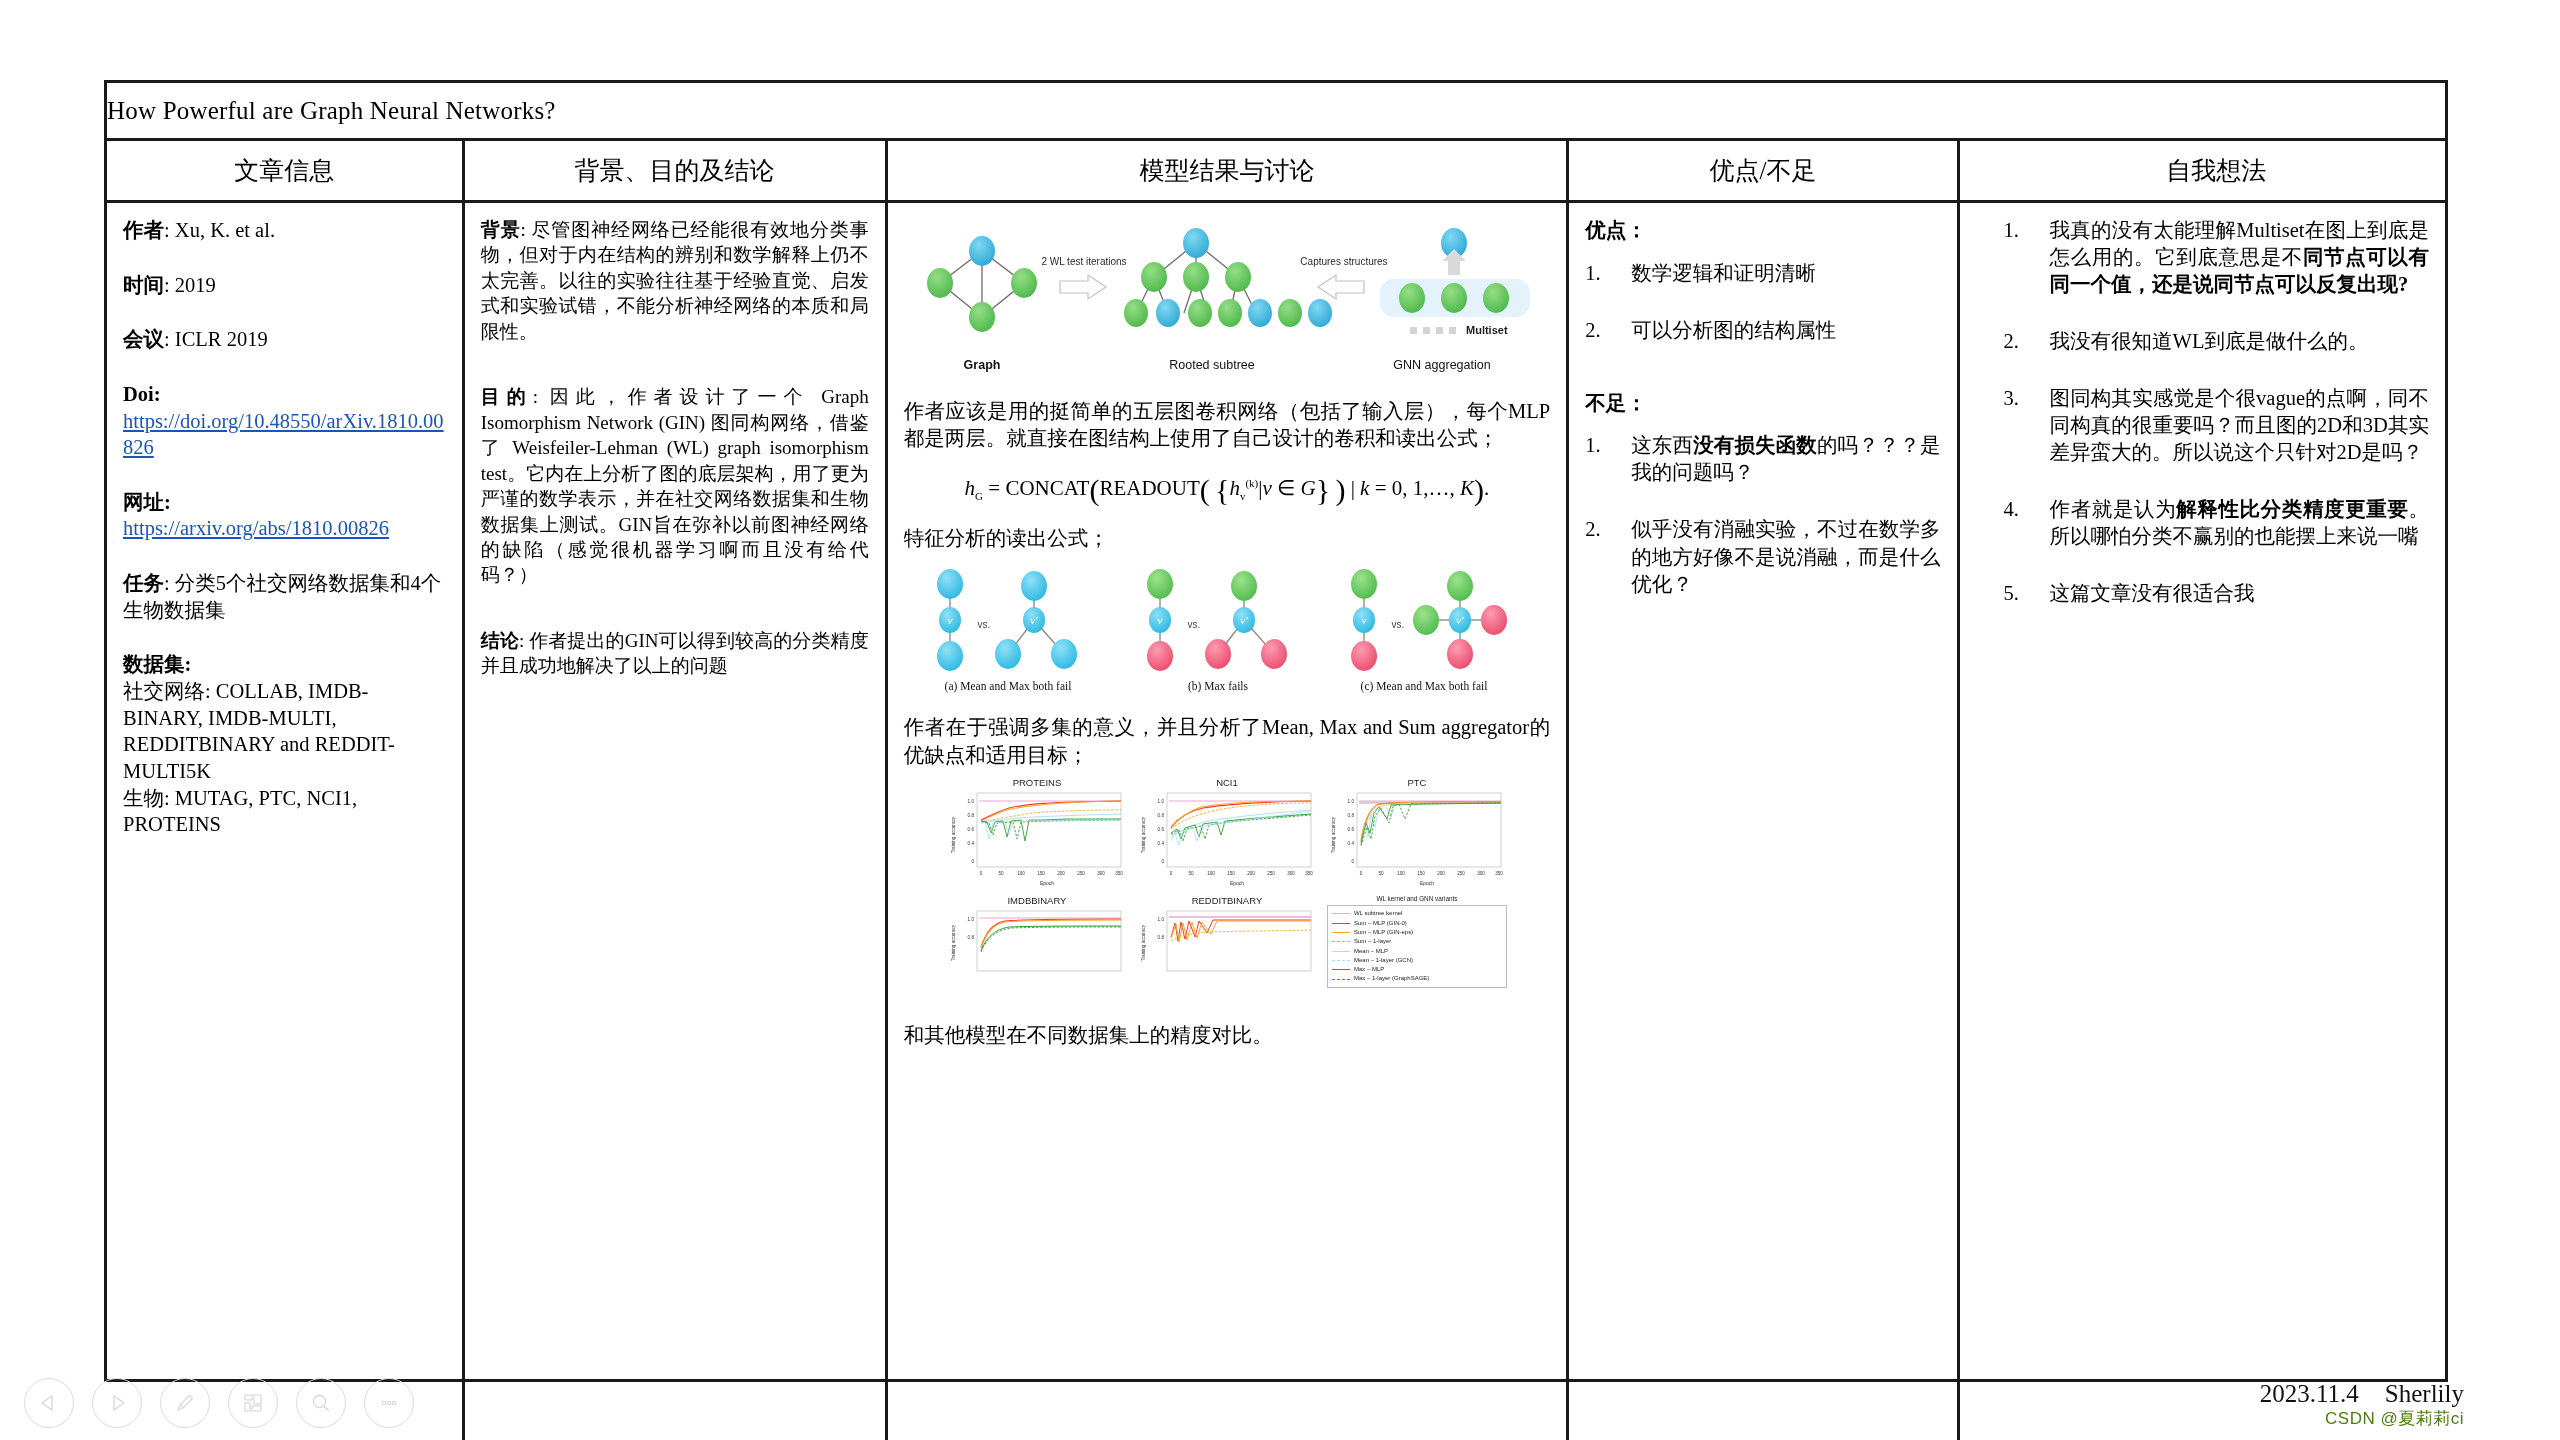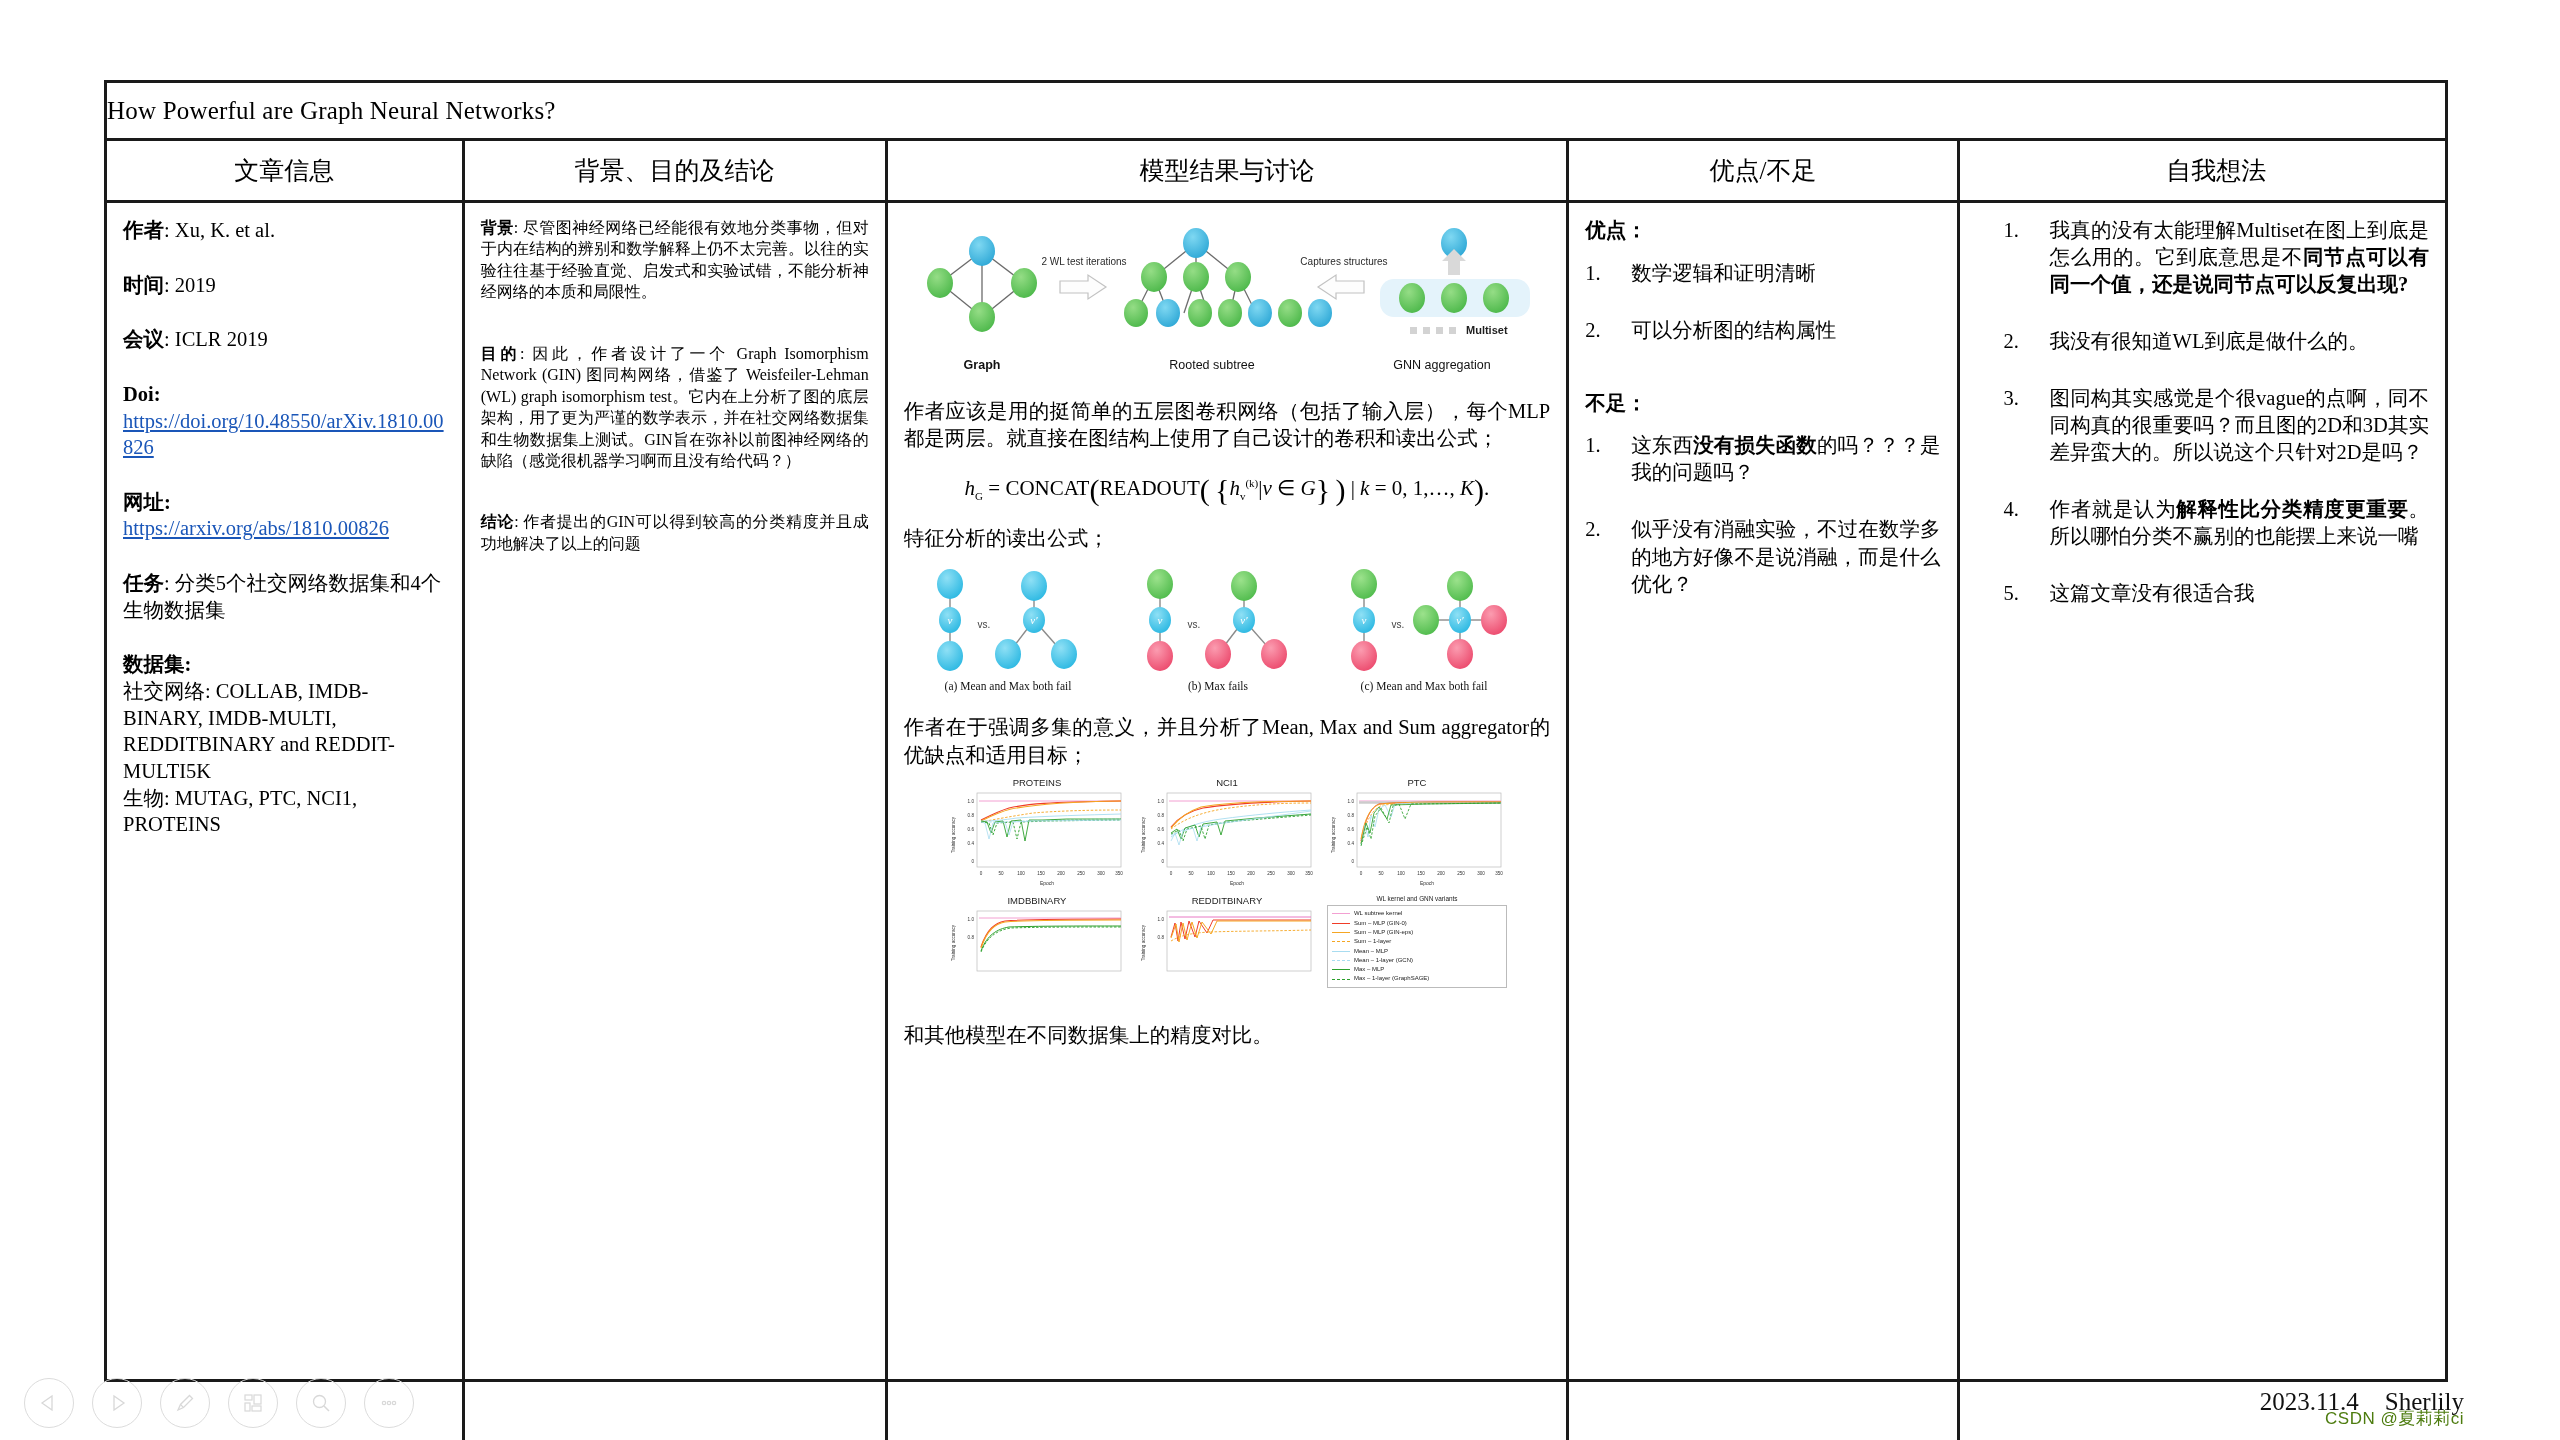--- a/index.html
+++ b/index.html
@@ -71,21 +71,21 @@
   }
   .p-just{ text-align:justify; text-align-last:left; }
   .link{
     color:#1a56b8;
     text-decoration:underline;
     word-break:break-all;
     cursor:pointer;
   }
 
   
-  .c2 .p{font-size:16px;line-height:1.34;}
+  .c2 .p{font-size:19px;line-height:1.34;}
 
   
   .c3 .p{font-size:20.5px;line-height:1.34;}
 
   
   ol.nl{margin:0;padding:0;list-style:none;}
   ol.nl > li{
     display:flex;
     margin-bottom:30px;
     font-size:20.5px;
@@ -146,21 +146,21 @@
   .tbtn{
     width:48px;height:48px;border-radius:50%;
     border:1.6px solid #dcdcdc;
     display:flex;align-items:center;justify-content:center;
     background:transparent;
   }
   .tbtn svg{display:block;}
 
   
   #footer{
-    position:absolute;right:96px;bottom:24px;
+    position:absolute;right:96px;bottom:32px;
     text-align:right;
   }
   #footer .fline{
     font-size:25px;
     font-family:"Liberation Serif", serif;
     color:#111;
     white-space:nowrap;
   }
   #footer .fline .gap{display:inline-block;width:26px;}
   #watermark{

